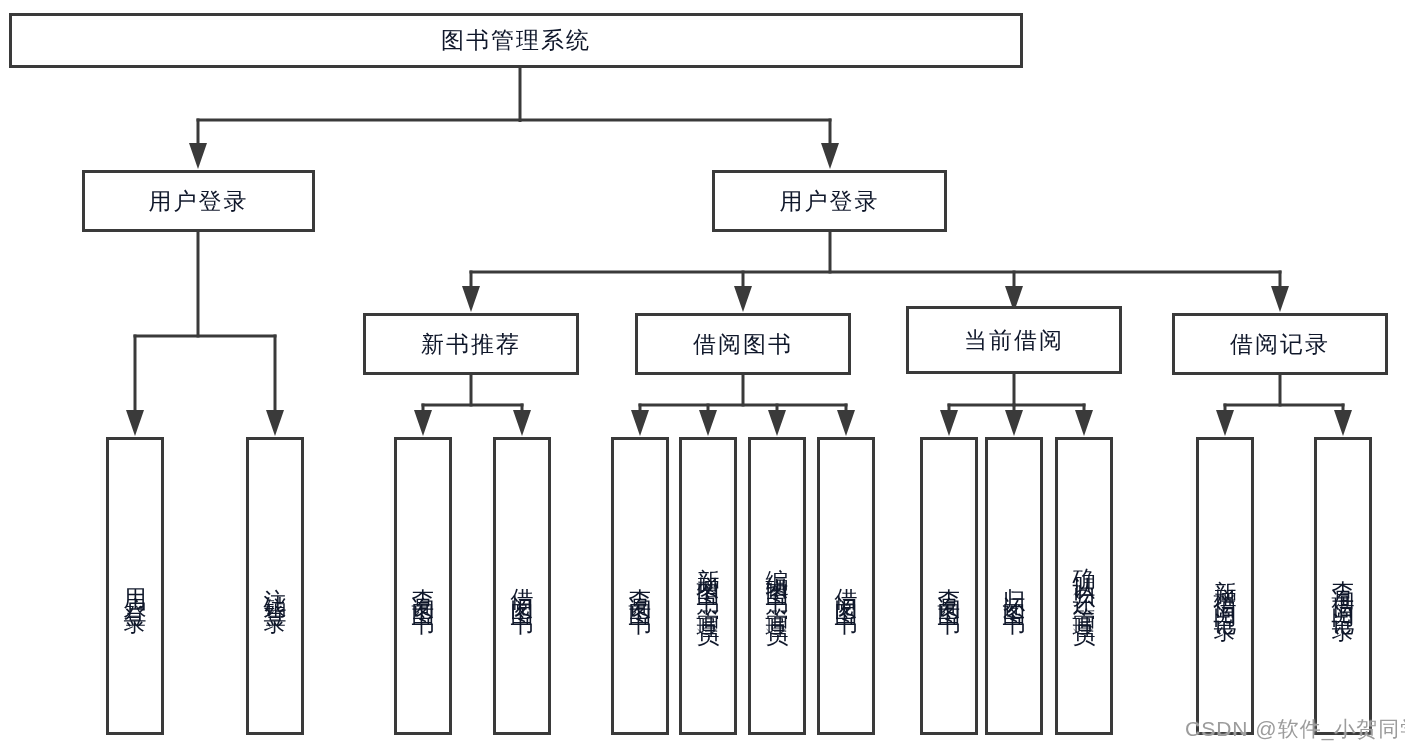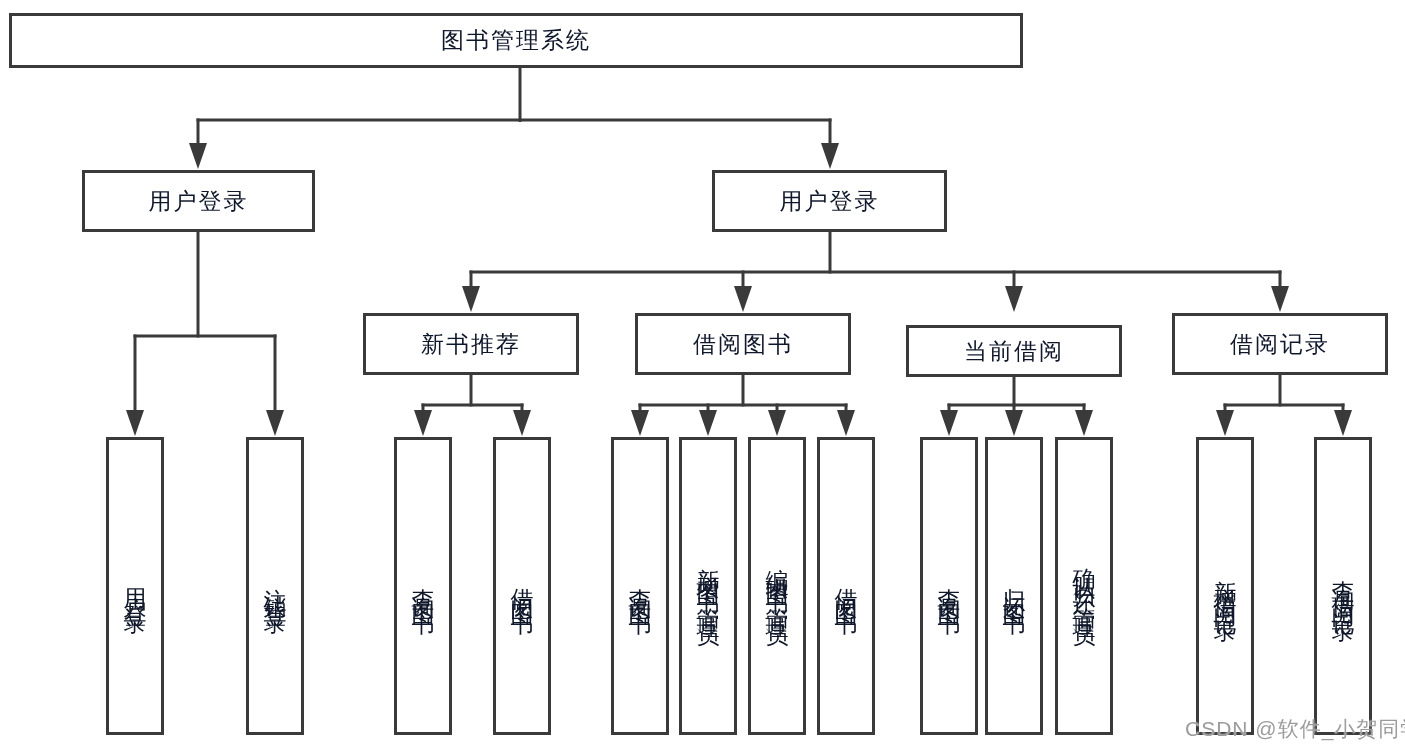--- a/index.html
+++ b/index.html
@@ -157,21 +157,21 @@
   <div class="node h-node" style="left:712px; top:170px; width:235px; height:62px;">
     <span>用户登录</span>
   </div>
 
   <div class="node h-node" style="left:363px; top:313px; width:216px; height:62px;text-align:right;">
     <span>新书推荐</span>
   </div>
   <div class="node h-node" style="left:635px; top:313px; width:216px; height:62px;">
     <span>借阅图书</span>
   </div>
-  <div class="node h-node" style="left:906px; top:325px; width:216px; height:52px;font-family:Liberation Mono, monospace;">
+  <div class="node h-node" style="left:906px; top:306px; width:216px; height:68px;font-family:Liberation Mono, monospace;">
     <span>当前借阅</span>
   </div>
   <div class="node h-node" style="left:1172px; top:313px; width:216px; height:62px;">
     <span>借阅记录</span>
   </div>
 
   <div class="node v-node" style="left:106px; top:437px; width:58px; height:298px;">
     <span>用户登录</span>
   </div>
   <div class="node v-node" style="left:246px; top:437px; width:58px; height:298px;">

